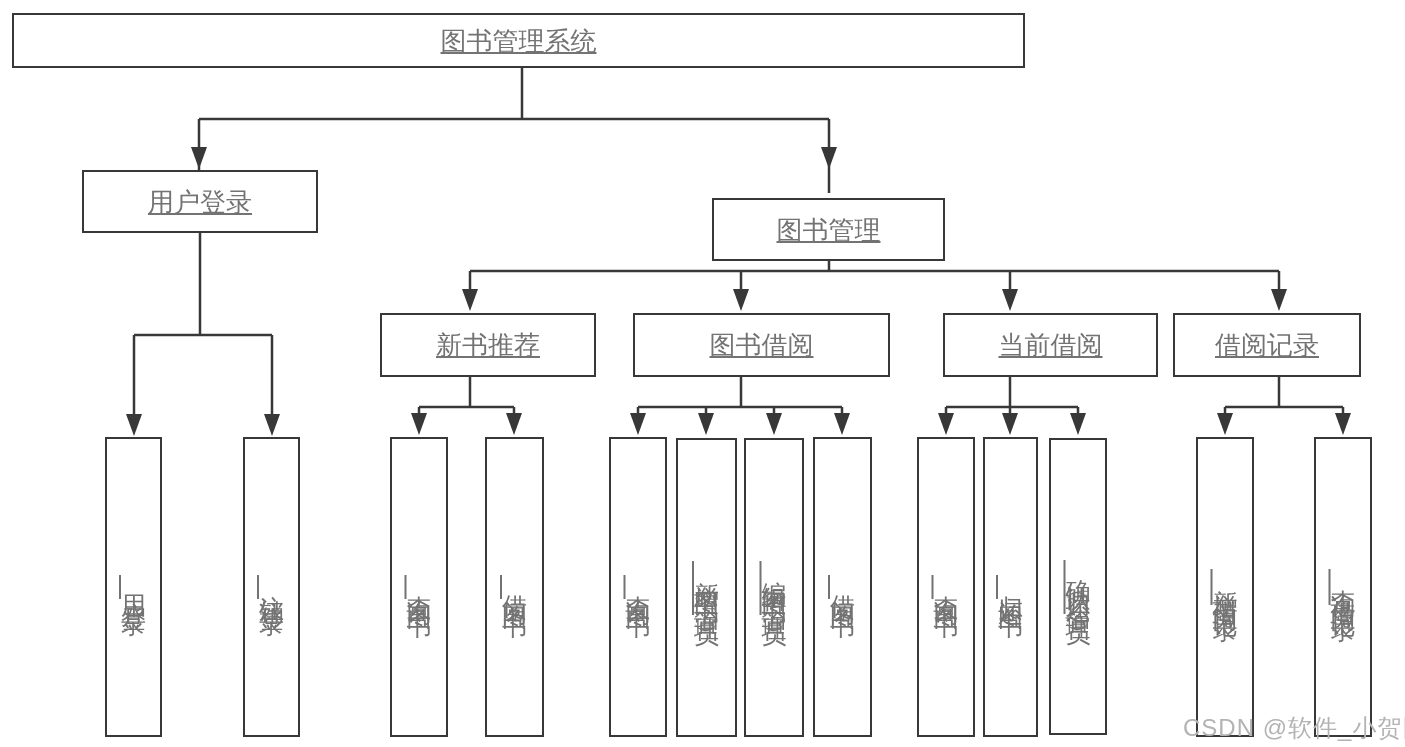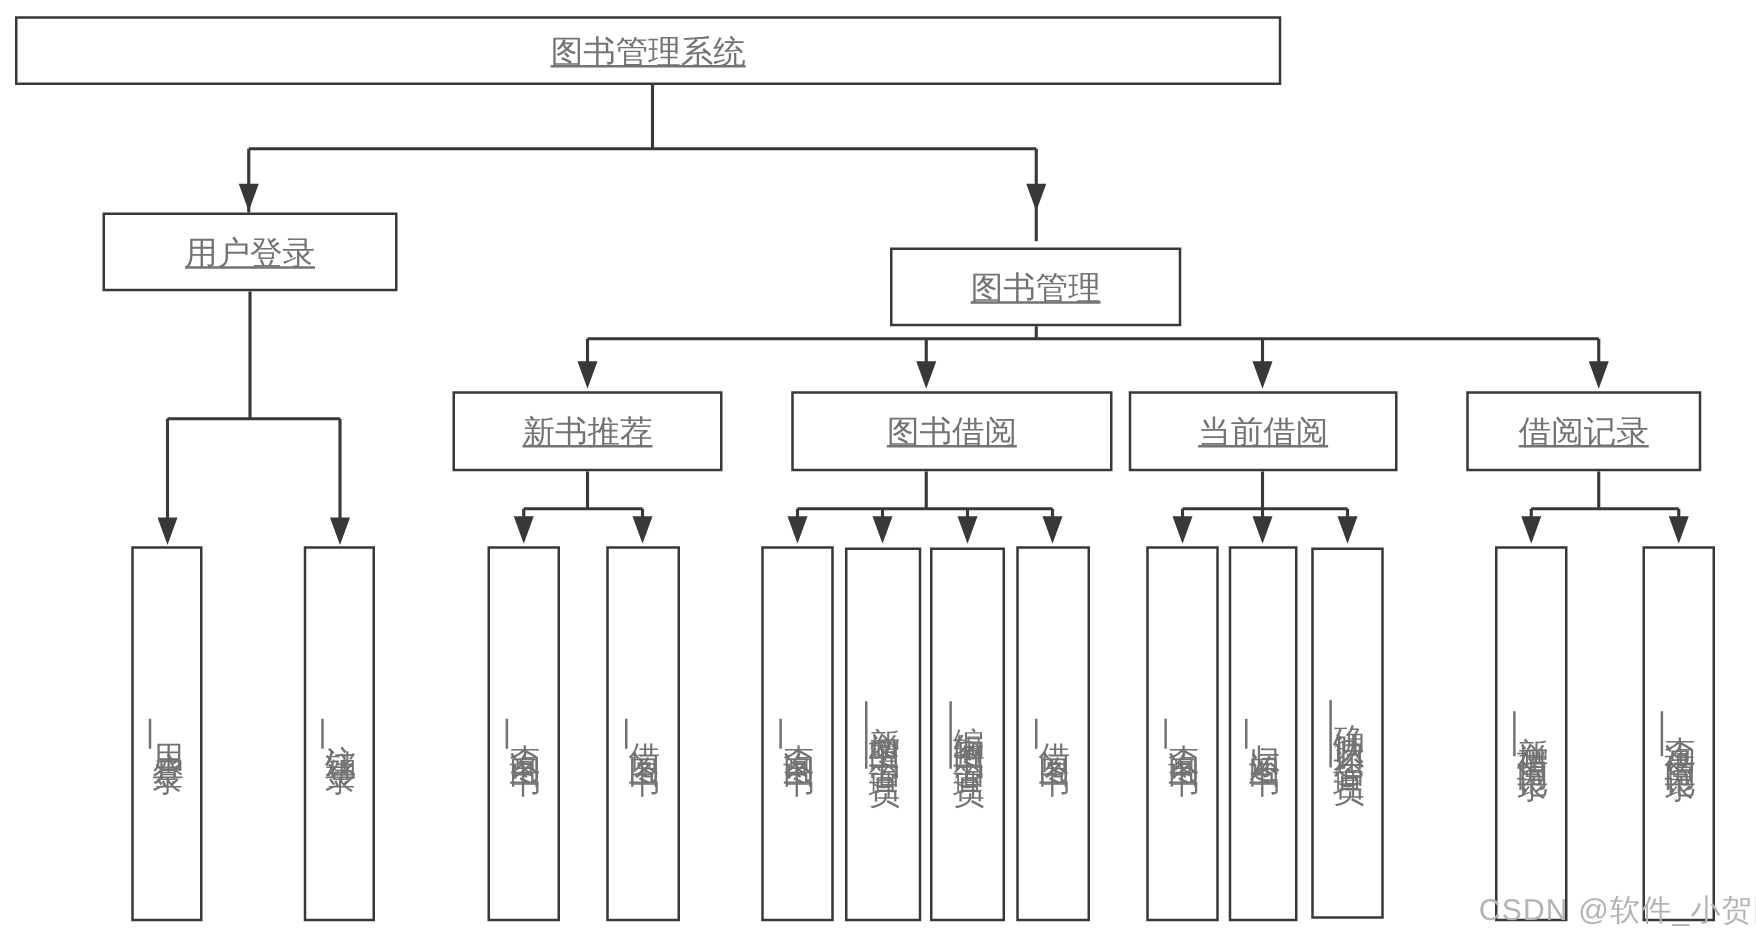--- a/index.html
+++ b/index.html
@@ -77,23 +77,23 @@
         <polygon points="1217,413 1233,413 1225,435"></polygon>
         <polygon points="1335,413 1351,413 1343,435"></polygon>
       </g>
   </svg>
 
   <div class="box" style="left:12px;top:13px;width:1013px;height:55px;">图书管理系统</div>
 
   <div class="box" style="left:82px;top:170px;width:236px;height:63px;">用户登录</div>
   <div class="box" style="left:712px;top:170px;width:233px;height:63px;margin-top:28px;">图书管理</div>
 
-  <div class="box" style="left:362px;top:313px;width:216px;height:64px;">新书推荐</div>
+  <div class="box" style="left:380px;top:313px;width:216px;height:64px;">新书推荐</div>
   <div class="box" style="left:633px;top:313px;width:257px;height:64px;">图书借阅</div>
-  <div class="box" style="left:903px;top:313px;width:215px;height:64px;">当前借阅</div>
+  <div class="box" style="left:943px;top:313px;width:215px;height:64px;">当前借阅</div>
   <div class="box" style="left:1173px;top:313px;width:188px;height:64px;">借阅记录</div>
 
   <div class="box leaf" style="left:105px;top:437px;width:57px;height:300px;">用户登录</div>
   <div class="box leaf" style="left:243px;top:437px;width:57px;height:300px;">注销登录</div>
 
   <div class="box leaf" style="left:390px;top:437px;width:58px;height:300px;">查询图书</div>
   <div class="box leaf" style="left:485px;top:437px;width:59px;height:300px;">借阅图书</div>
 
   <div class="box leaf" style="left:609px;top:437px;width:58px;height:300px;">查询图书</div>
   <div class="box leaf" style="left:676px;top:438px;width:61px;height:299px;">新增图书（管理员）</div>

